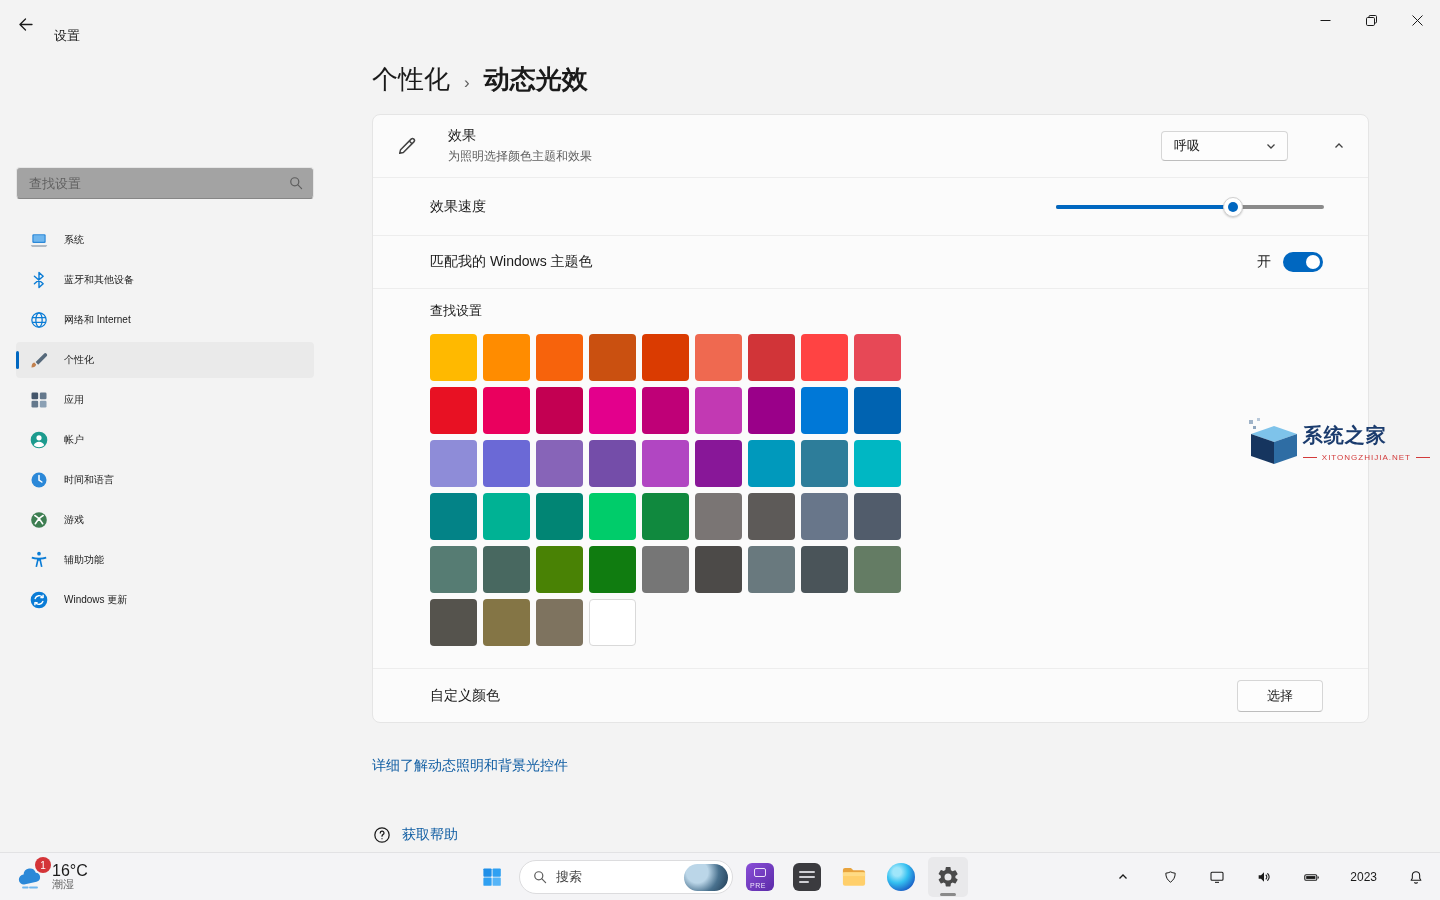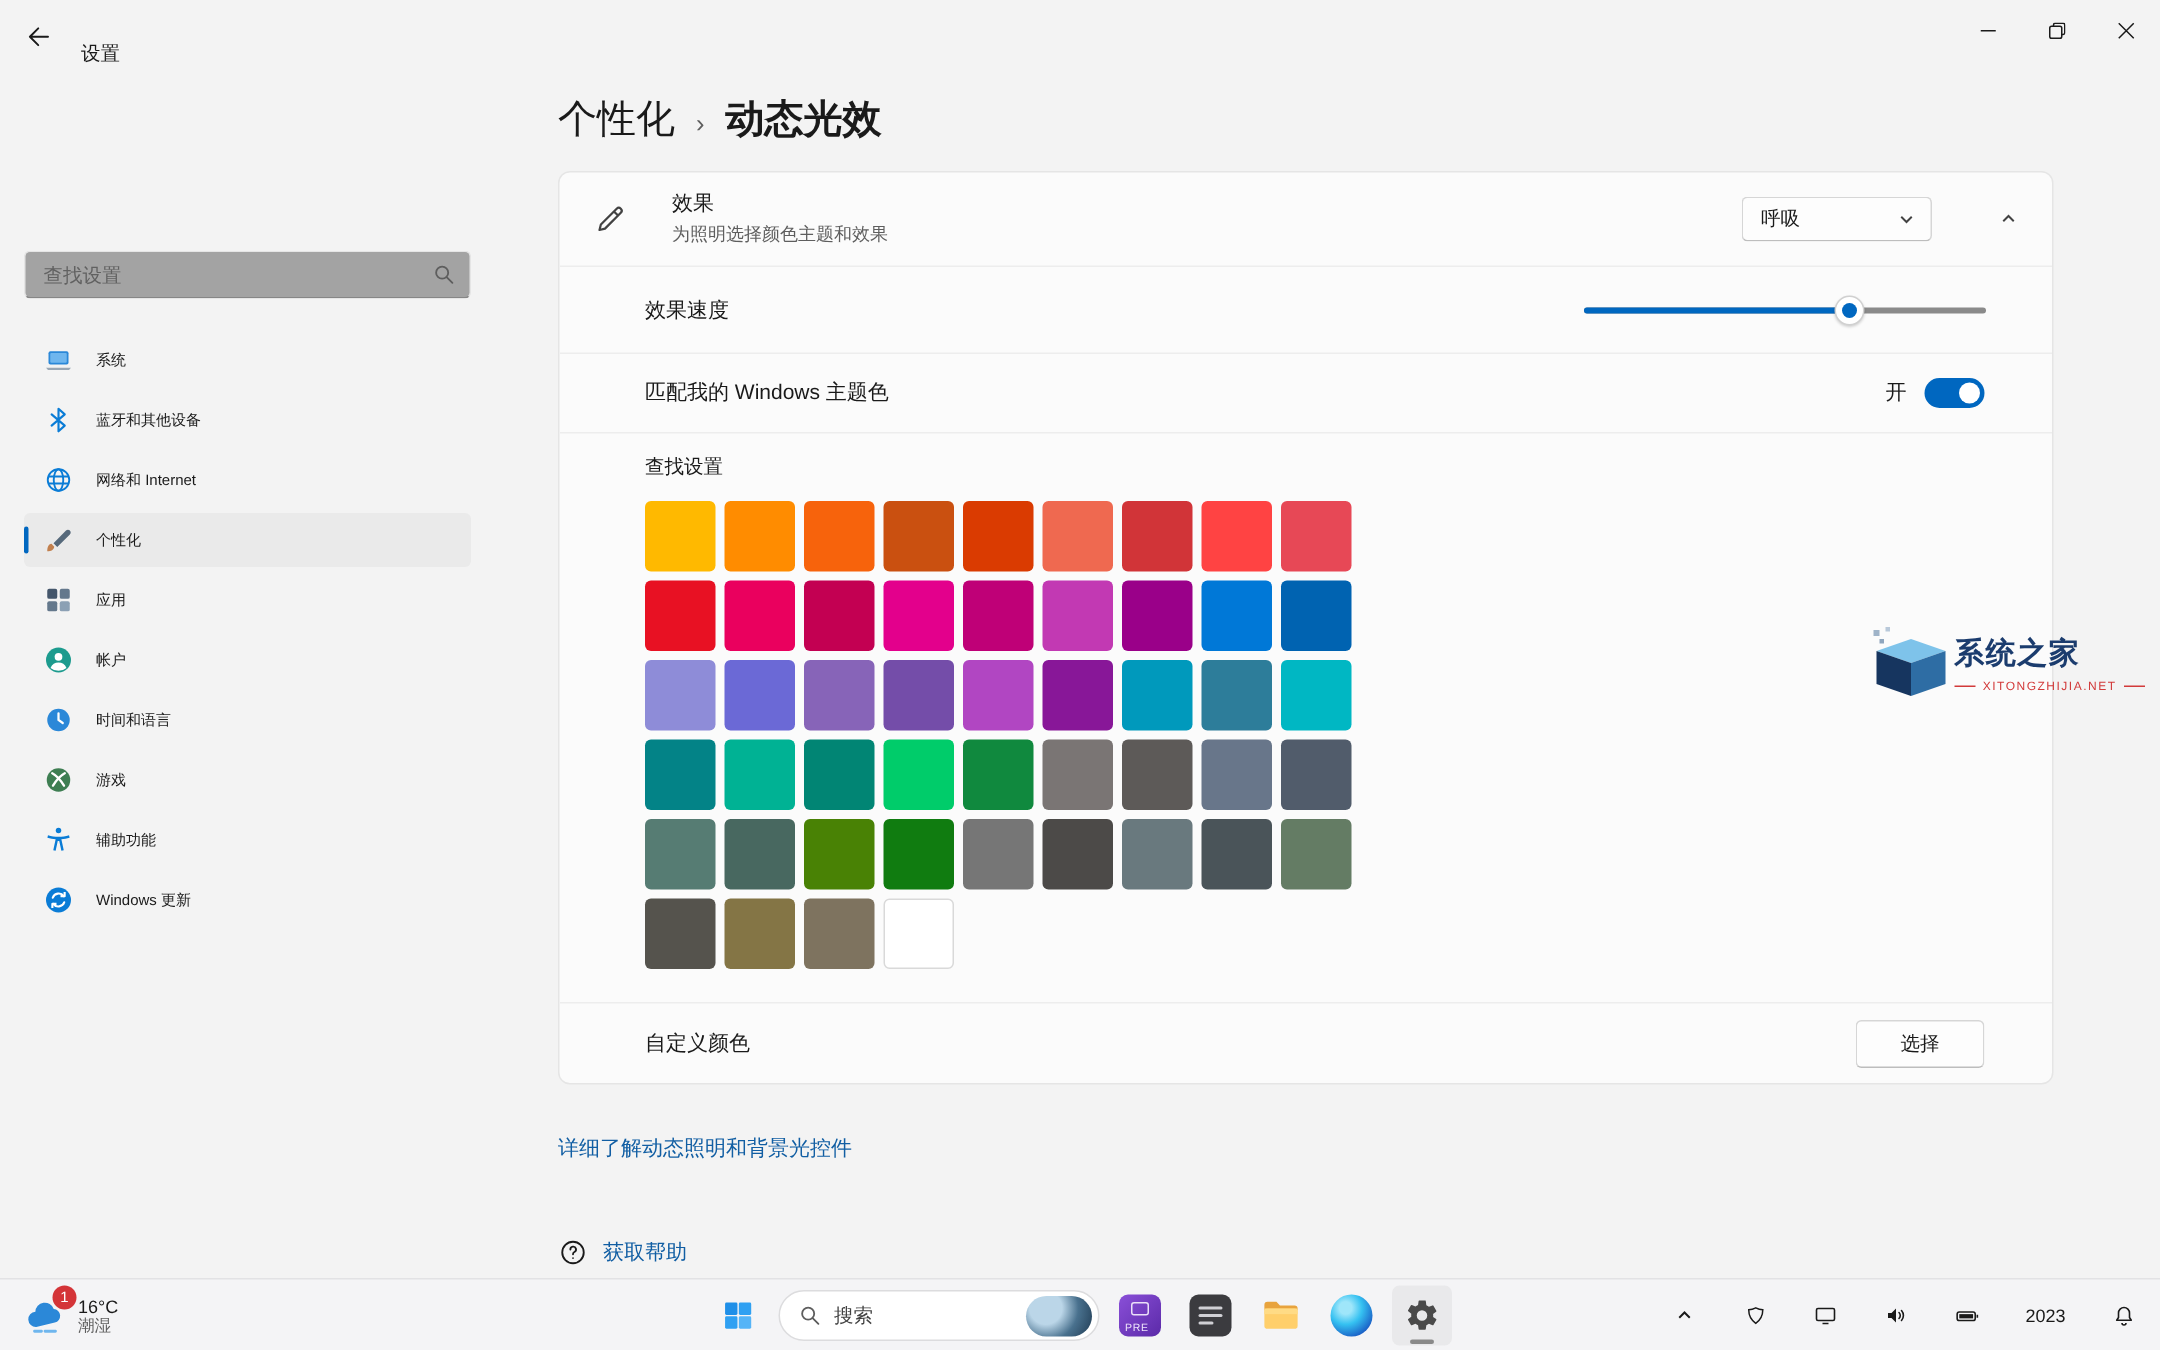--- a/index.html
+++ b/index.html
@@ -81,21 +81,21 @@
   .wm-name { font-size:20px; font-weight:700; color:#1B3C6E; letter-spacing:1px; }
   .wm-domain { margin-top:4px; display:flex; align-items:center; gap:5px; font-size:8px; color:#D23A3A; letter-spacing:1px; }
   .wm-domain .line { width:14px; height:1px; background:#D23A3A; }
 
   
   .taskbar { position:absolute; left:0; right:0; bottom:0; height:48px; background:#F4F4F6; border-top:1px solid #E2E2E4; }
   .tb-weather { position:absolute; left:4px; top:0; height:48px; display:flex; align-items:center; gap:8px; padding:0 12px; border-radius:6px; }
   .weather-icon-wrap { position:relative; width:28px; height:28px; }
   .badge { position:absolute; top:-6px; right:-7px; width:16px; height:16px; border-radius:50%; background:#D43438; color:#fff;
     font-size:10px; display:flex; align-items:center; justify-content:center; }
-  .tb-weather .temp { font-size:12px; line-height:14px; }
+  .tb-weather .temp { font-size:16px; line-height:14px; }
   .tb-weather .desc { font-size:11px; color:#5E5E5E; line-height:13px; }
 
   .tb-center { position:absolute; left:50%; top:4px; transform:translateX(-50%); display:flex; align-items:center; gap:7px; }
   .tb-btn { width:40px; height:40px; border-radius:5px; display:flex; align-items:center; justify-content:center; position:relative; }
   .tb-btn.active { background:#E9E9EB; }
   .tb-btn.active::after { content:""; position:absolute; bottom:1px; left:50%; transform:translateX(-50%); width:16px; height:3px; border-radius:2px; background:#8A8A8A; }
   .tb-search { width:214px; height:34px; border-radius:17px; background:#FFFFFF; border:1px solid #DCDCDE;
     display:flex; align-items:center; gap:9px; padding:0 4px 0 13px; font-size:13px; color:#424242; }
   .tb-search .search-img { margin-left:auto; width:44px; height:27px; border-radius:14px;
     background:radial-gradient(circle at 30% 30%, #BBD6E8 0 30%, #49718E 60%, #1F3A52 100%); }

